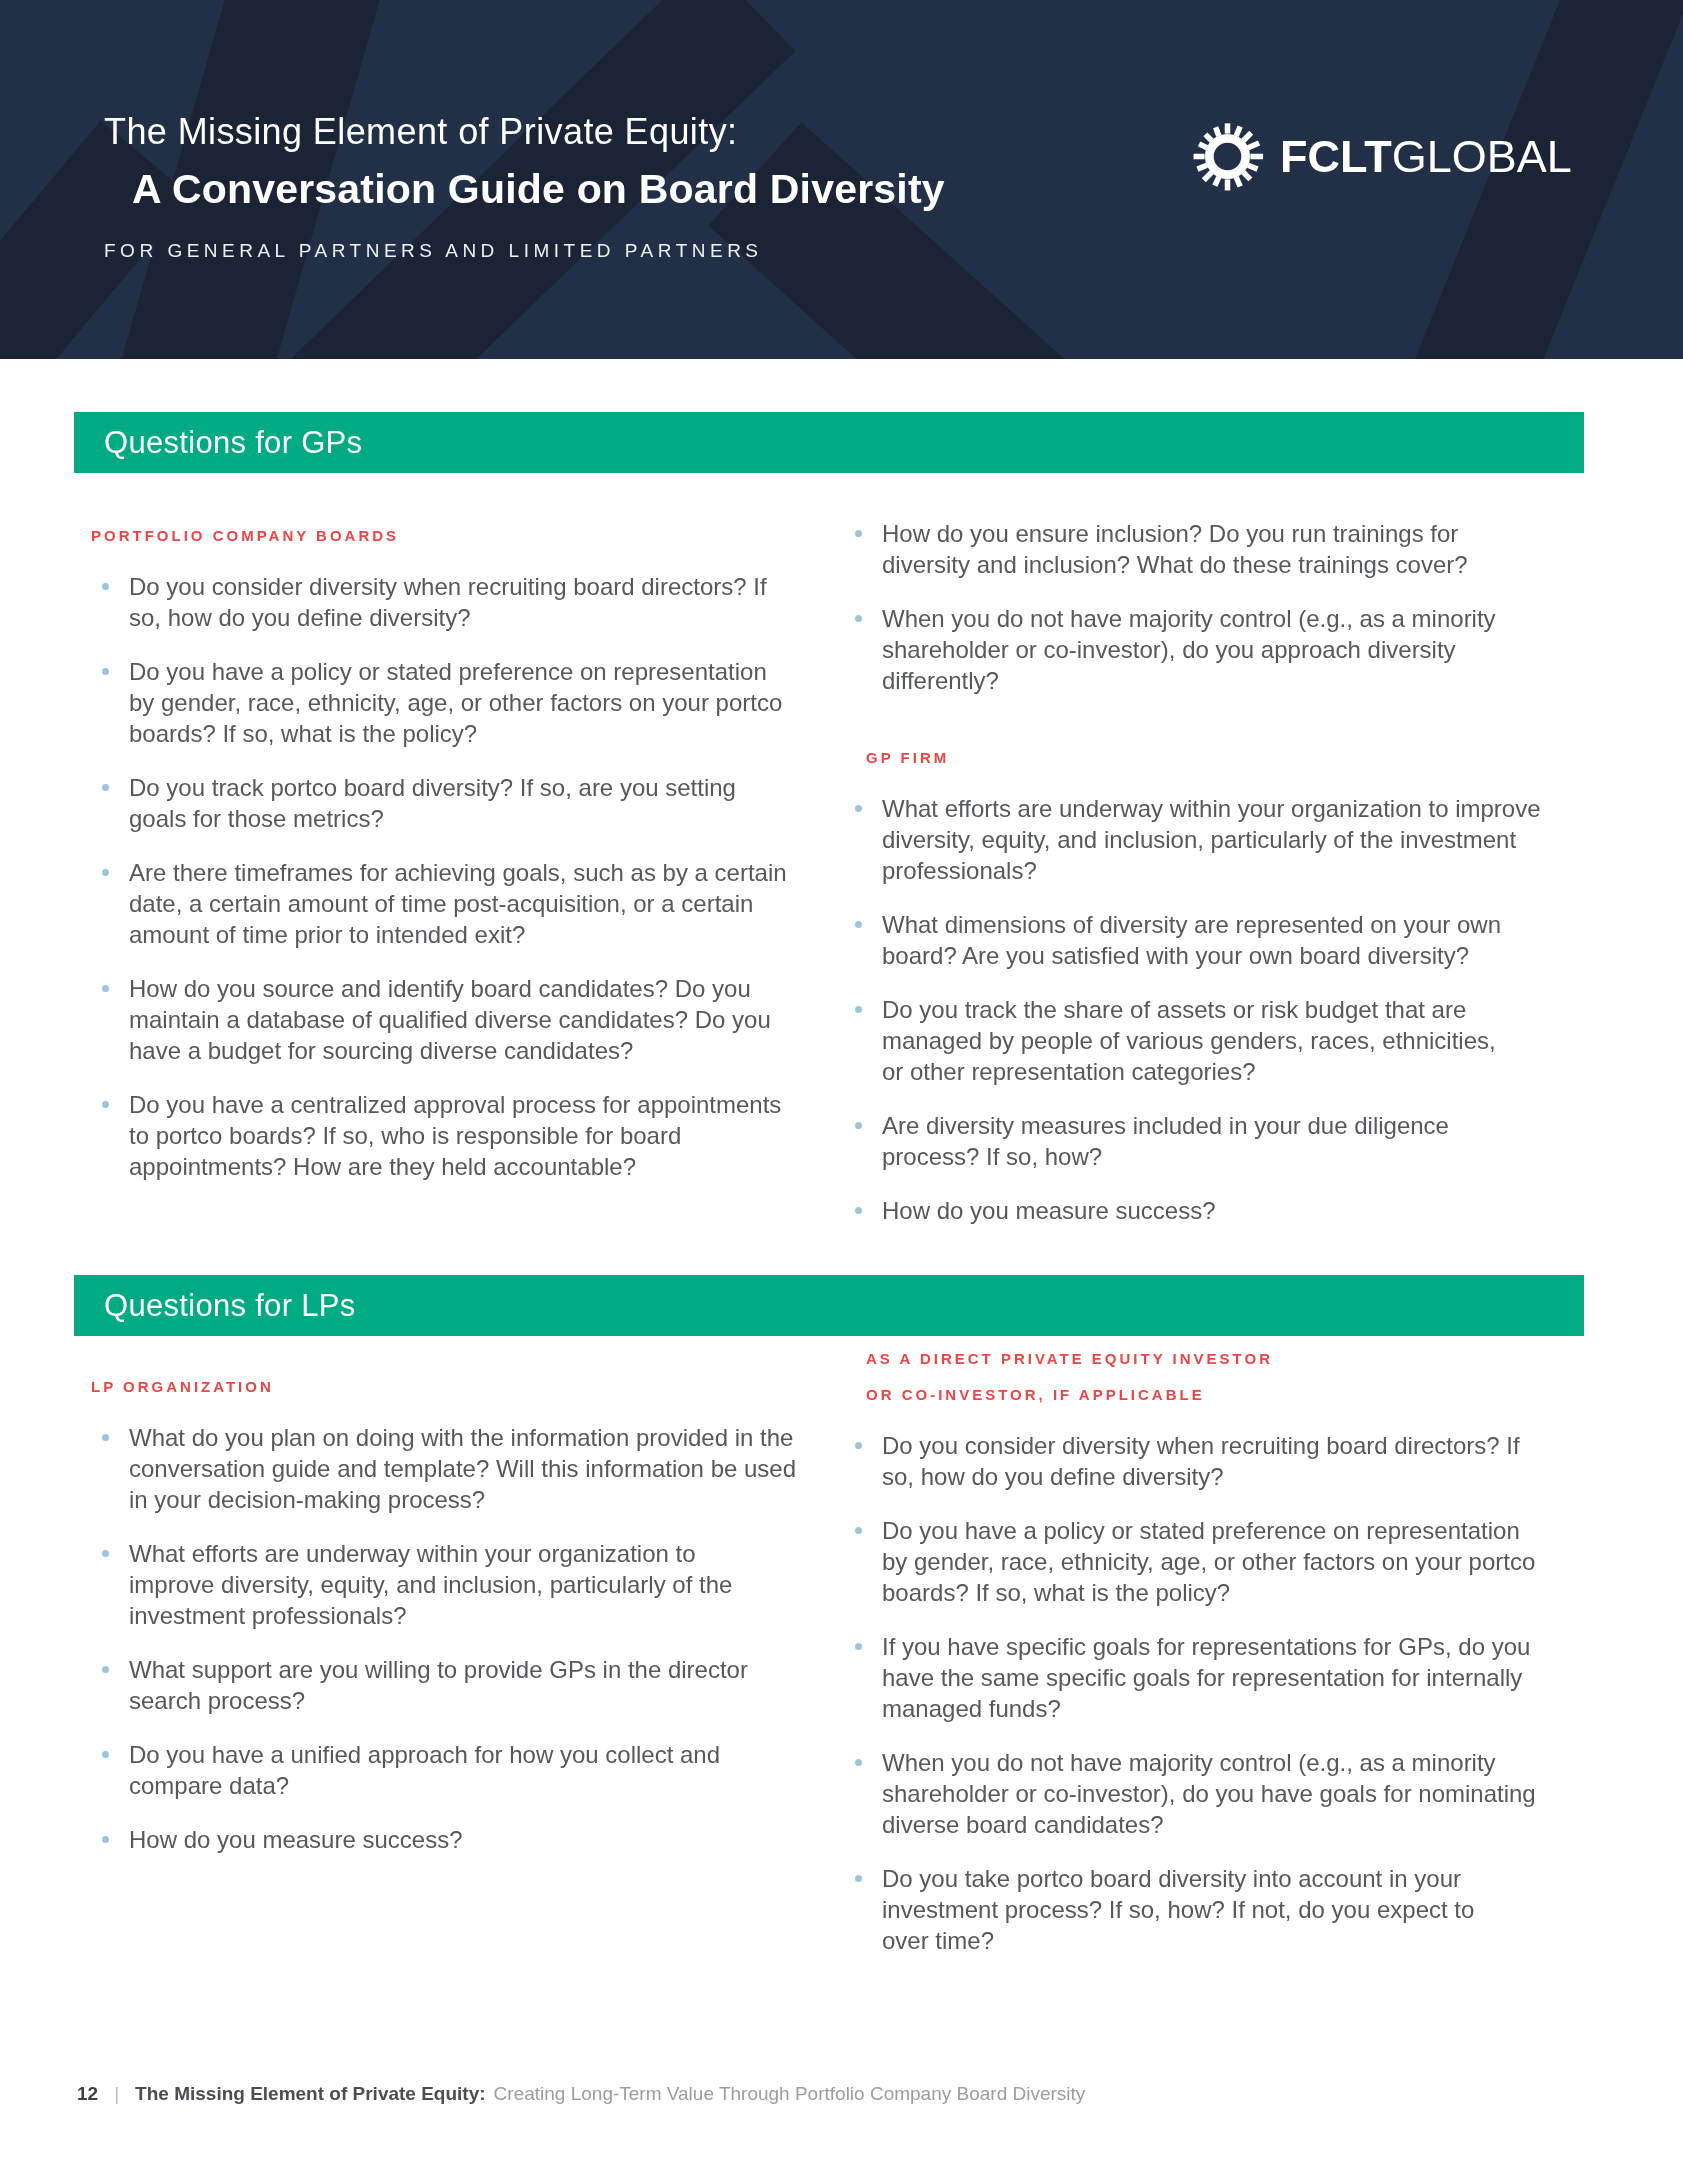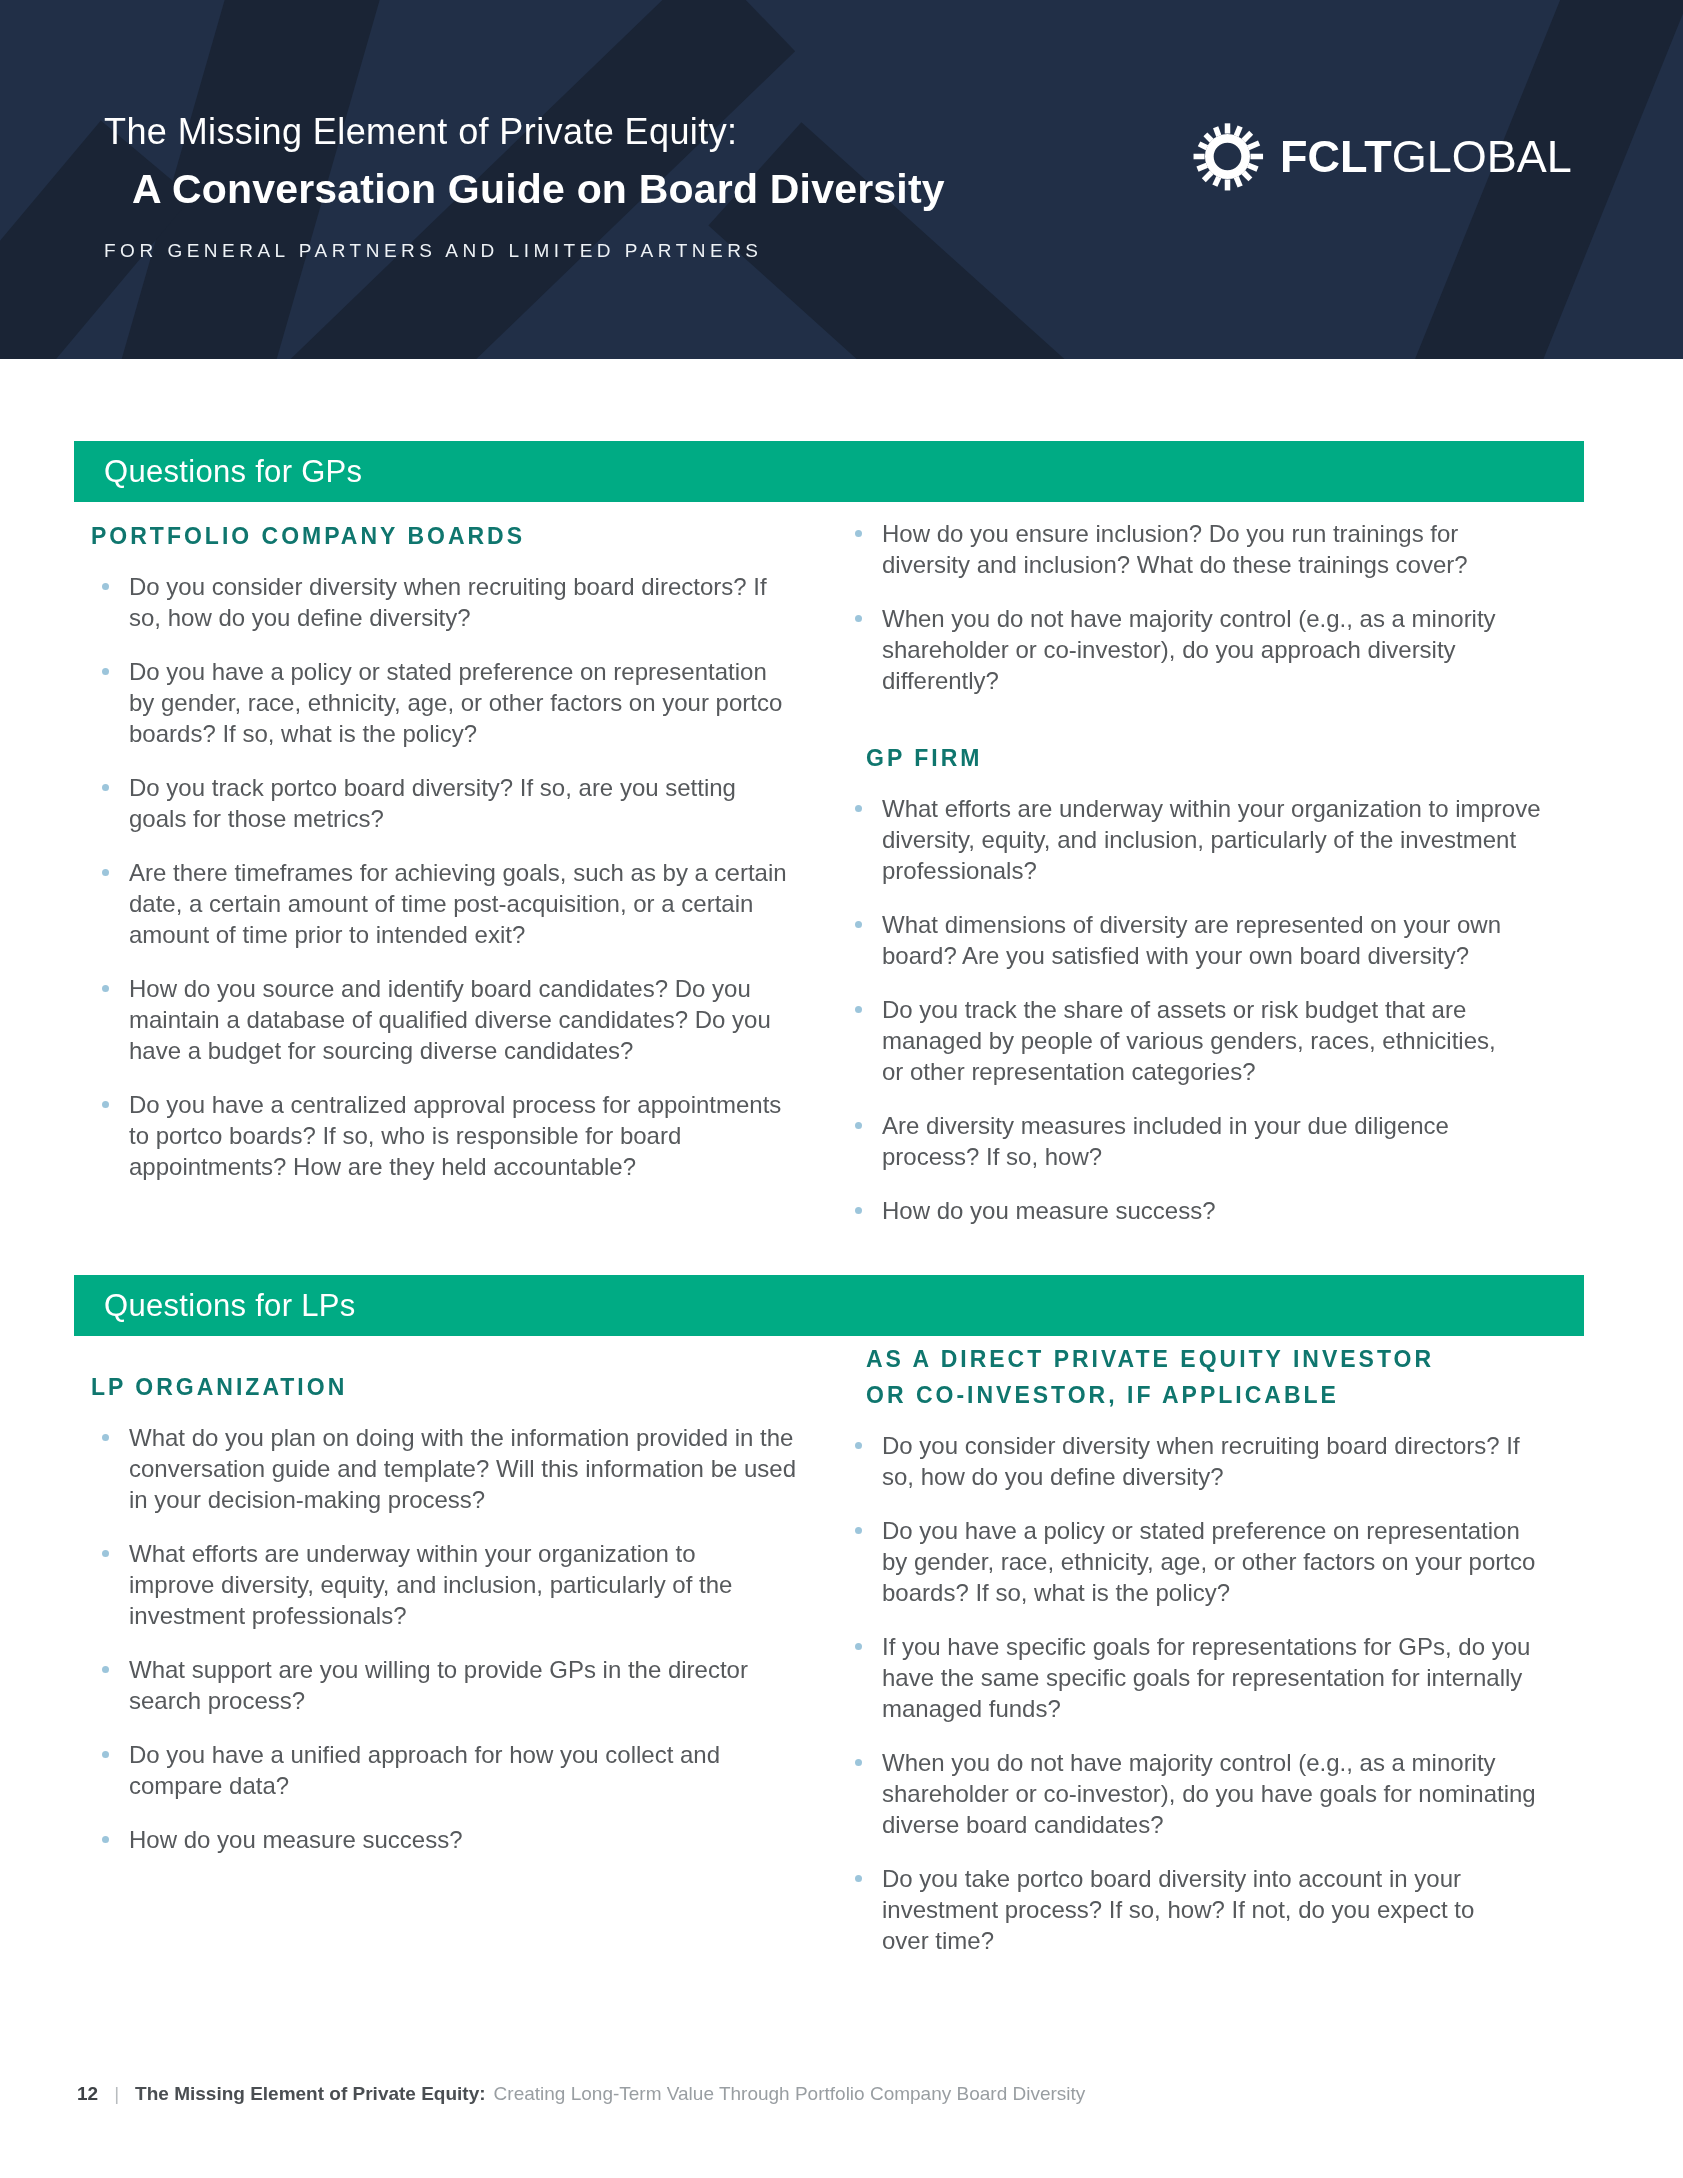--- a/index.html
+++ b/index.html
@@ -22,30 +22,30 @@
   .logo{position:absolute;left:1188px;top:117px;display:flex;align-items:center;gap:13px;color:#fff;}
   .logo svg{width:79px;height:79px;display:block;}
   .logo-text{font-size:45px;line-height:1;}
   .logo-bold{font-weight:700;}
   .logo-light{font-weight:400;}
 
   
   .banner{position:absolute;left:74px;width:1510px;height:61px;background:#00AB84;color:#ffffff;
           display:flex;align-items:center;padding-left:30px;box-sizing:border-box;
           font-size:31px;font-weight:400;letter-spacing:0.3px;}
-  .banner-gp{top:441px;}
+  .banner-gp{top:412px;}
   .banner-lp{top:1275px;}
 
   
   .col{position:absolute;}
   .gp-col1{left:89px;top:518px;width:738px;}
   .gp-col2{left:842px;top:518px;width:708px;}
   .lp-col1{left:89px;top:1369px;width:738px;}
   .lp-col2{left:842px;top:1341px;width:708px;}
-  .h-blue{color:#0f766e;font-size:23px;font-weight:700;letter-spacing:3px;
+  .h-blue{color:#ef4444;font-size:15px;font-weight:700;letter-spacing:3px;
           line-height:36px;white-space:pre-line;margin:0 0 17px 2px;}
   .col2-h{margin-left:24px;}
   .mt{margin-top:44px;}
   ul.q{list-style:none;margin:0;padding:0;}
   ul.q li{position:relative;padding-left:40px;margin-bottom:23px;}
   .dot{position:absolute;left:13px;top:12px;width:7px;height:7px;border-radius:50%;background:#9CC5DB;}
   .qt{display:block;font-size:24px;line-height:31px;color:#56595C;white-space:pre-line;}
 
   
   .footer{position:absolute;left:77px;top:2083px;font-size:19px;display:flex;align-items:baseline;}

